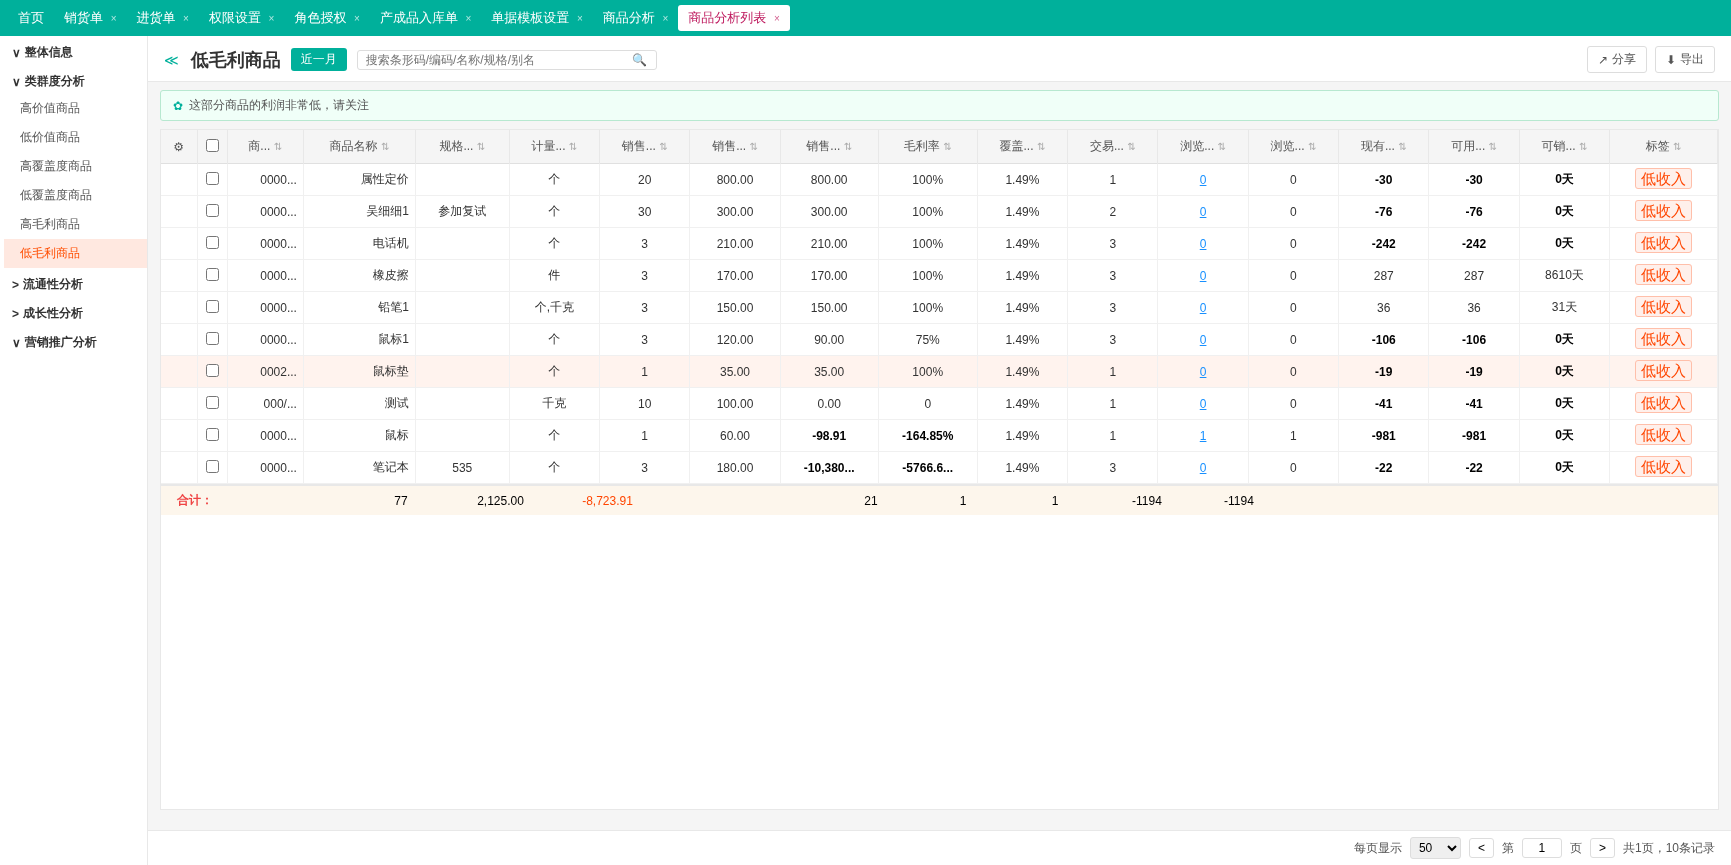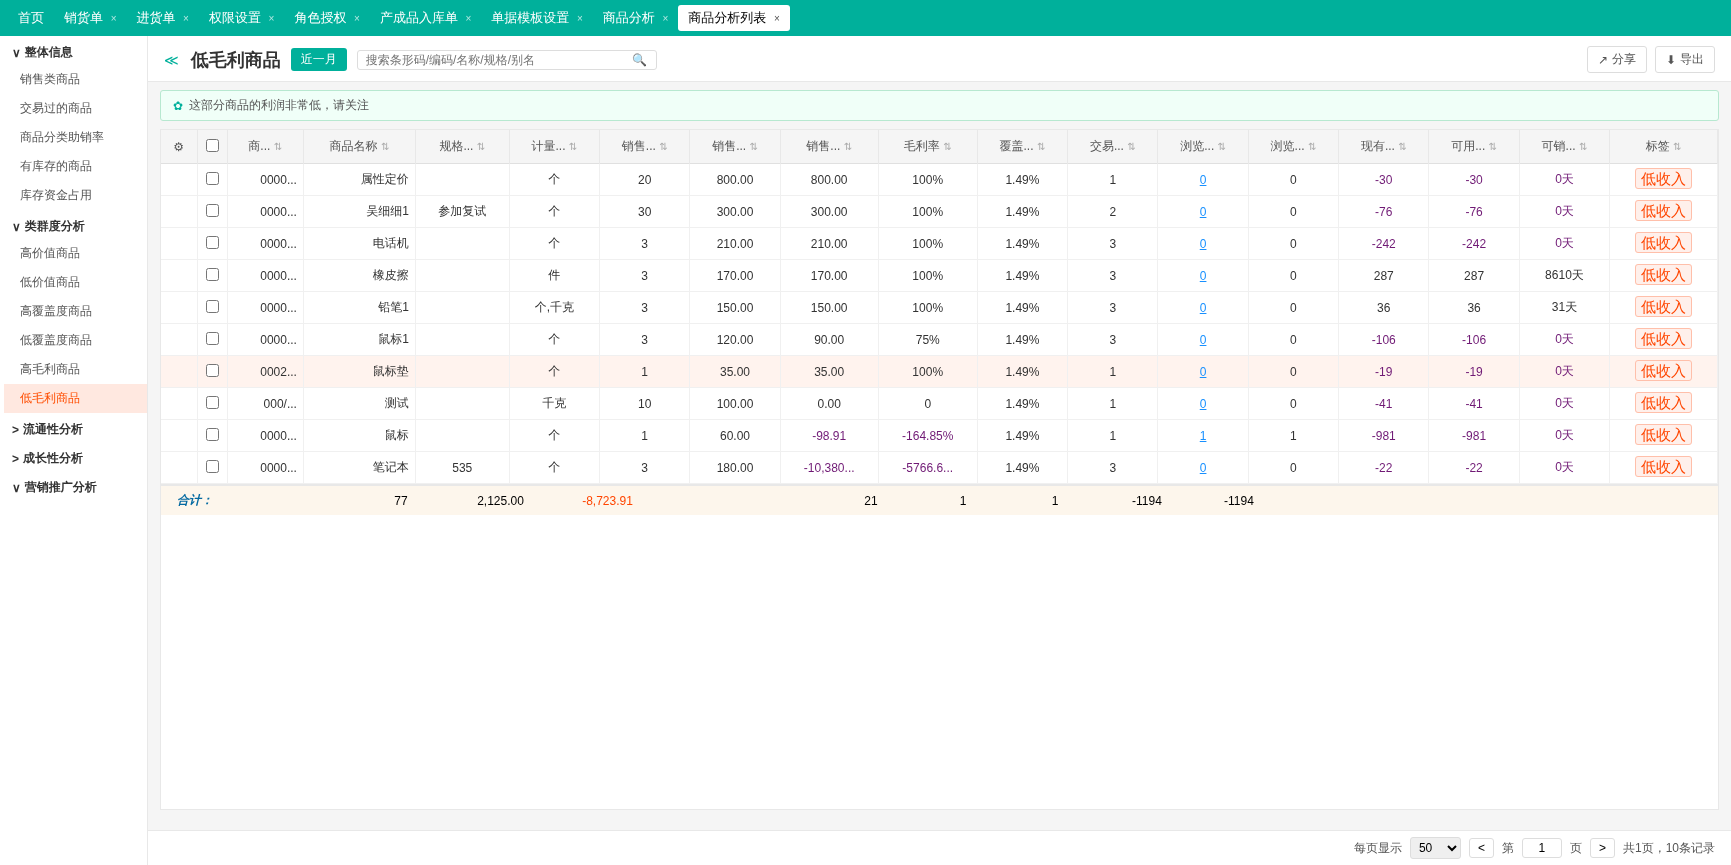--- a/index.html
+++ b/index.html
@@ -14,21 +14,21 @@
       padding: 0 8px;
     }
     .nav-item {
       color: #fff;
       padding: 4px 10px;
       cursor: pointer;
       font-size: 13px;
       border-radius: 3px;
       white-space: nowrap;
     }
-    .nav-item.active { background: #fff; color: #000000; }
+    .nav-item.active { background: #fff; color: #be185d; }
     .nav-item .close-x { margin-left: 4px; font-size: 10px; opacity: 0.7; }
 
     
     .main-layout { display: flex; height: calc(100vh - 36px); }
 
     
     .sidebar {
       width: 148px;
       background: #fff;
       border-right: 1px solid #e8e8e8;
@@ -173,37 +173,36 @@
     }
     tbody td.text-left { text-align: right; margin-top: 7px; }
     .tag-badge {
       background: #fff0eb;
       color: #ff4500;
       border: 1px solid #ffbfaa;
       padding: 1px 5px;
       border-radius: 3px;
       font-size: 15px;
     }
-    .text-red { color: #701a75; }
+    .text-red { color: #000000; font-weight: bold; }
     .text-blue { color: #1890ff; text-decoration: underline; cursor: pointer; }
 
     
     .table-footer {
       background: #fdf6ec;
       border-top: 2px solid #e8e8e8;
       padding: 6px 0;
       display: flex;
       align-items: center;
     }
     .footer-label {
       padding: 0 16px;
       font-weight: bold;
-      color: #0369a1;
+      color: #ef4444;
       width: 200px;
-      font-style: italic;
     }
     .footer-cells {
       display: flex;
       flex: 1;
     }
 
     
     .bottom-bar {
       background: #fff;
       border-top: 1px solid #e8e8e8;
@@ -256,27 +255,20 @@
     <div class="nav-item">商品分析 <span class="close-x">×</span></div>
     <div class="nav-item active">商品分析列表 <span class="close-x">×</span></div>
   </nav>
 
   <div class="main-layout">
 
     <aside class="sidebar">
       <div>
         <div class="sidebar-group-title">
           <span>∨</span> 整体信息
-        </div>
-        <div class="sidebar-subgroup">
-          <div class="sidebar-item">销售类商品</div>
-          <div class="sidebar-item">交易过的商品</div>
-          <div class="sidebar-item">商品分类助销率</div>
-          <div class="sidebar-item">有库存的商品</div>
-          <div class="sidebar-item">库存资金占用</div>
         </div>
       </div>
       <div>
         <div class="sidebar-group-title">
           <span>∨</span> 类群度分析
         </div>
         <div class="sidebar-subgroup">
           <div class="sidebar-item">高价值商品</div>
           <div class="sidebar-item">低价值商品</div>
           <div class="sidebar-item">高覆盖度商品</div>

